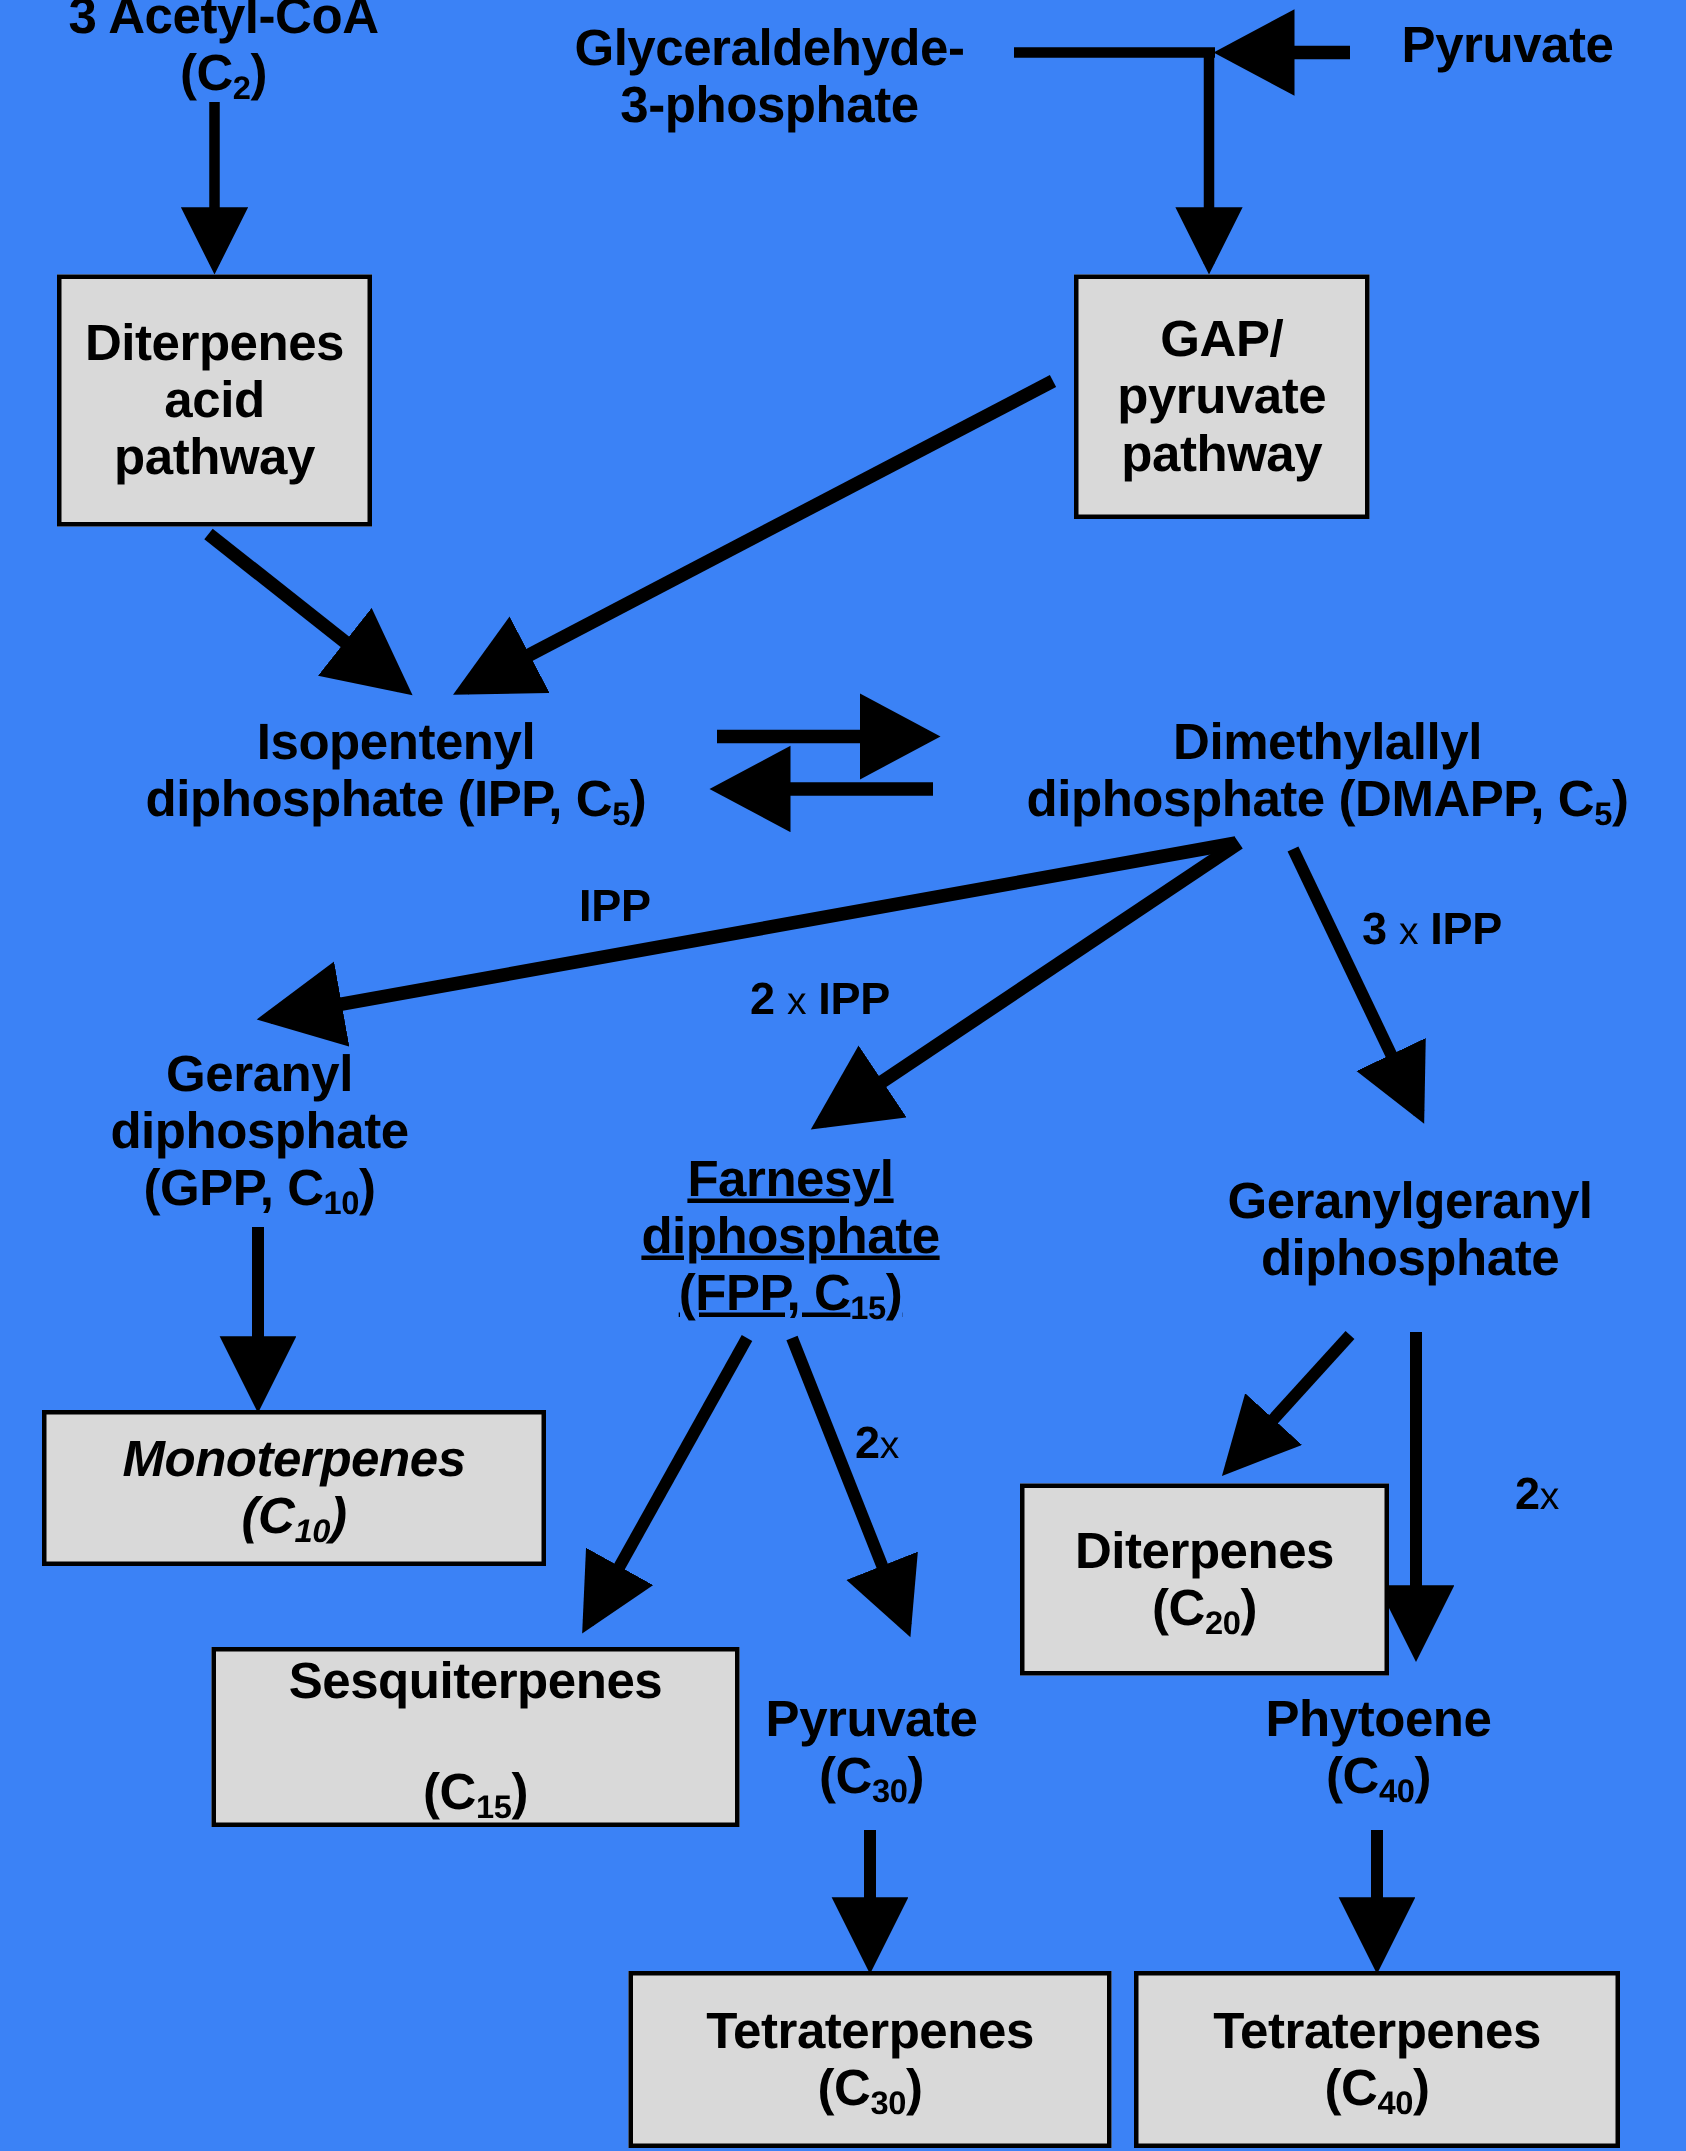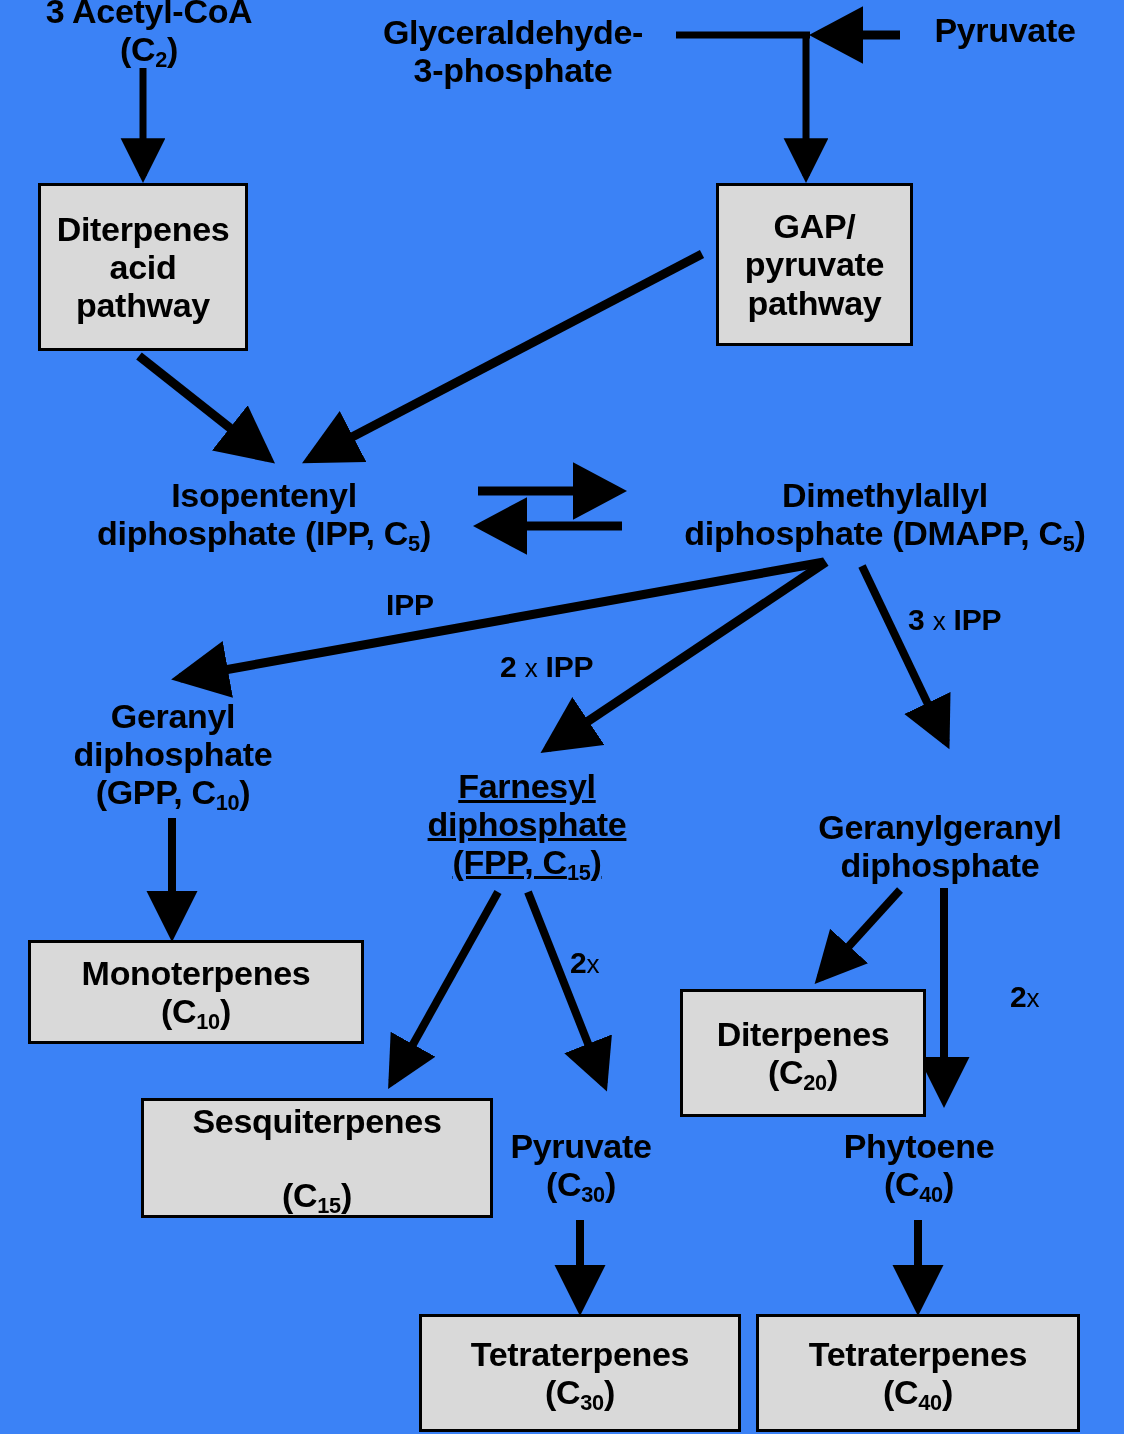--- a/index.html
+++ b/index.html
@@ -158,26 +158,26 @@
     <div>diphosphate</div>
     <div><span>(GPP, C</span><sub>10</sub><span>)</span></div>
   </div>
 
   <div class="node plain" style="left:386px; top:760px; width:282px; height:128px;text-decoration:underline;">
     <div>Farnesyl</div>
     <div>diphosphate</div>
     <div><span>(FPP, C</span><sub>15</sub><span>)</span></div>
   </div>
 
-  <div class="node plain" style="left:790px; top:756px; width:300px; height:128px;justify-content:flex-end;">
+  <div class="node plain" style="left:790px; top:756px; width:300px; height:128px;">
     <div>Geranylgeranyl</div>
     <div>diphosphate</div>
   </div>
 
-  <div class="node boxed" style="left:28px; top:940px; width:336px; height:104px;">
+  <div class="node boxed" style="left:28px; top:940px; width:336px; height:104px;font-style:italic;">
     <div>Monoterpenes</div>
     <div><span>(C</span><sub>10</sub><span>)</span></div>
   </div>
 
   <div class="node boxed" style="left:141px; top:1098px; width:352px; height:120px;gap:35px;">
     <div>Sesquiterpenes</div>
     <div><span>(C</span><sub>15</sub><span>)</span></div>
   </div>
 
   <div class="node boxed" style="left:680px; top:989px; width:246px; height:128px;text-align:center;">

